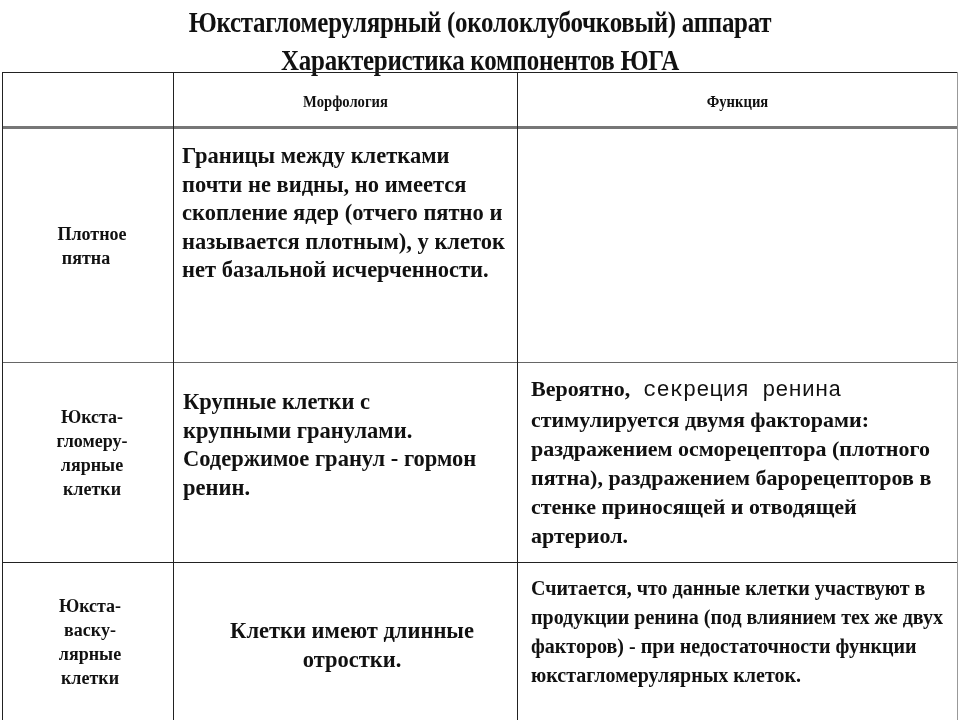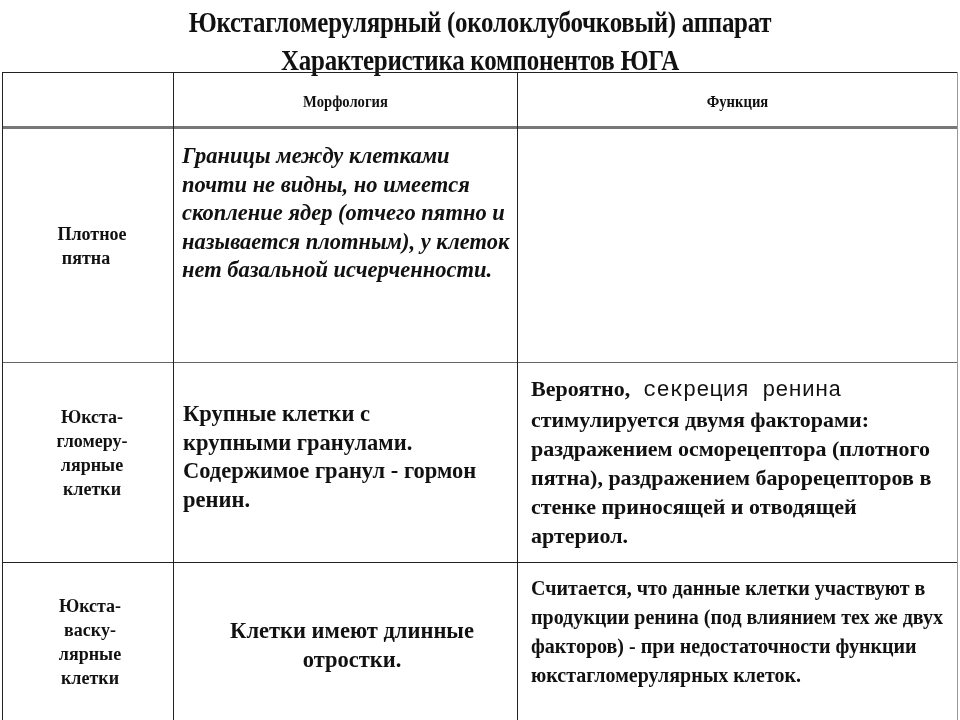--- a/index.html
+++ b/index.html
@@ -35,29 +35,29 @@
   <div class="vline" style="left:515px;height:660px;"></div>
   <div class="vline" style="left:955px;height:660px;background:#999;"></div>
 
   <div class="cell hdr" style="left:172px;top:20px;width:343px;">Морфология</div>
   <div class="cell hdr" style="left:516px;top:20px;width:439px;">Функция</div>
 
   <div class="cell name" style="left:30px;top:150px;width:120px;">
     <div>Плотное</div>
     <div style="margin-left:-12px;">пятна</div>
   </div>
-  <div class="cell body" style="left:180px;top:70px;width:330px;font-style:italic;">Границы между клетками почти не видны, но имеется скопление ядер (отчего пятно и называется плотным), у клеток нет базальной исчерченности.</div>
+  <div class="cell body" style="left:180px;top:70px;width:330px;">Границы между клетками почти не видны, но имеется скопление ядер (отчего пятно и называется плотным), у клеток нет базальной исчерченности.</div>
 
   <div class="cell name" style="left:30px;top:333px;width:120px;">
     <div>Юкста-</div>
     <div>гломеру-</div>
     <div>лярные</div>
     <div>клетки</div>
   </div>
-  <div class="cell body" style="left:181px;top:328px;width:300px;">Крупные клетки с крупными гранулами. Содержимое гранул - гормон ренин.</div>
+  <div class="cell body" style="left:181px;top:316px;width:300px;">Крупные клетки с крупными гранулами. Содержимое гранул - гормон ренин.</div>
   <div class="cell body" style="left:529px;top:302px;width:425px;font-size:22px;line-height:29px;">
     <span>Вероятно,</span><span class="norm"> секреция ренина</span>
     <span>стимулируется двумя факторами: раздражением осморецептора (плотного пятна), раздражением барорецепторов в стенке приносящей и отводящей артериол.</span>
   </div>
 
   <div class="cell name" style="left:28px;top:522px;width:120px;">
     <div>Юкста-</div>
     <div>васку-</div>
     <div>лярные</div>
     <div>клетки</div>

